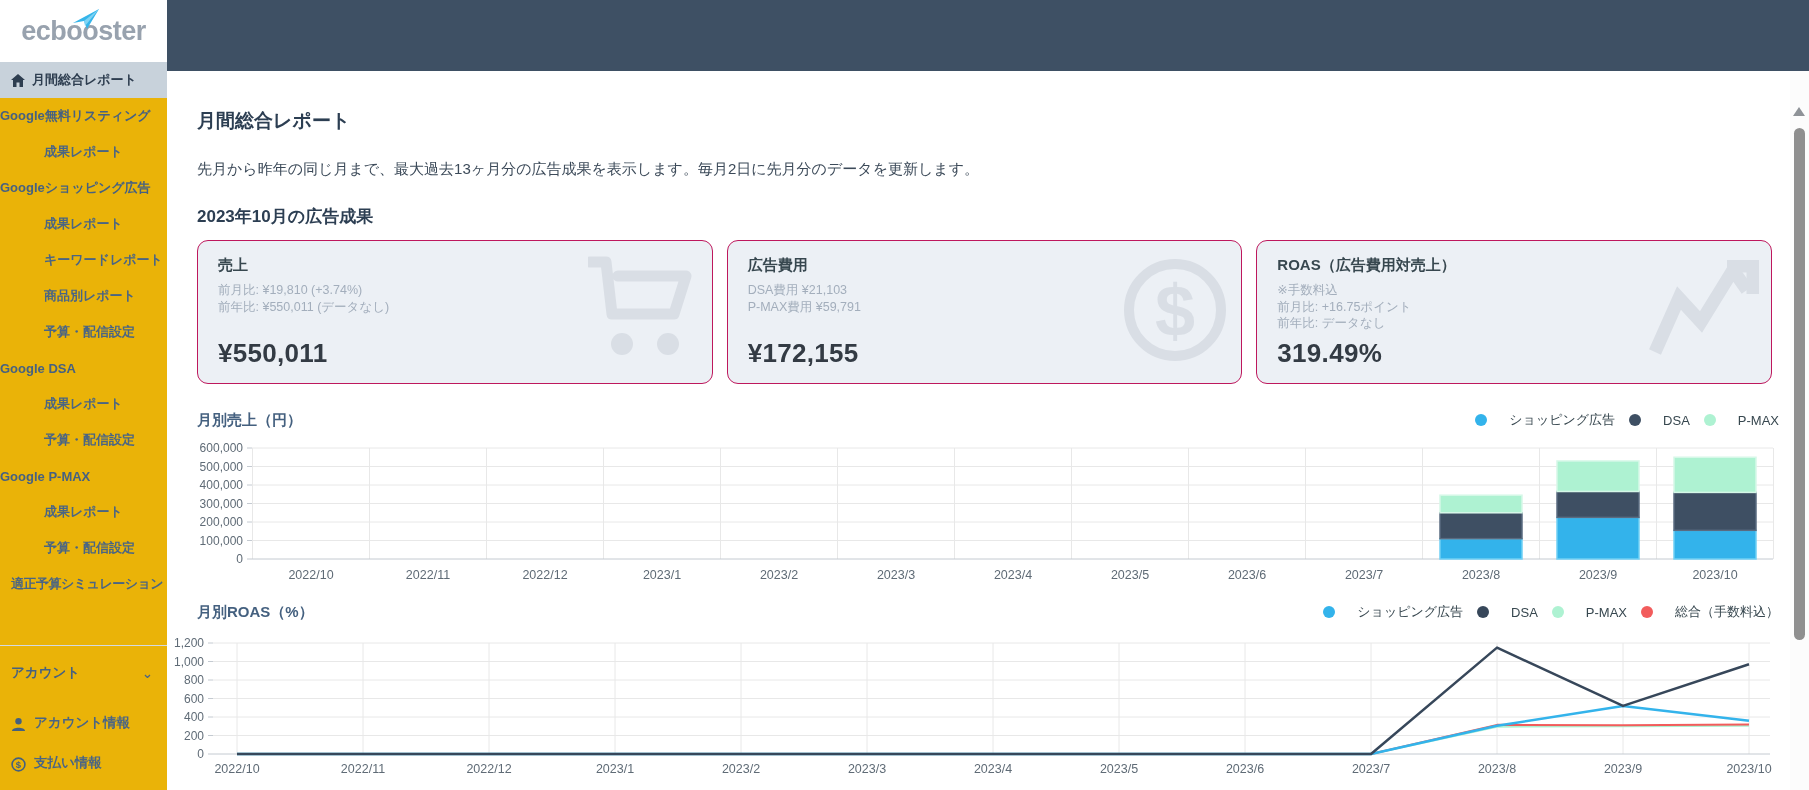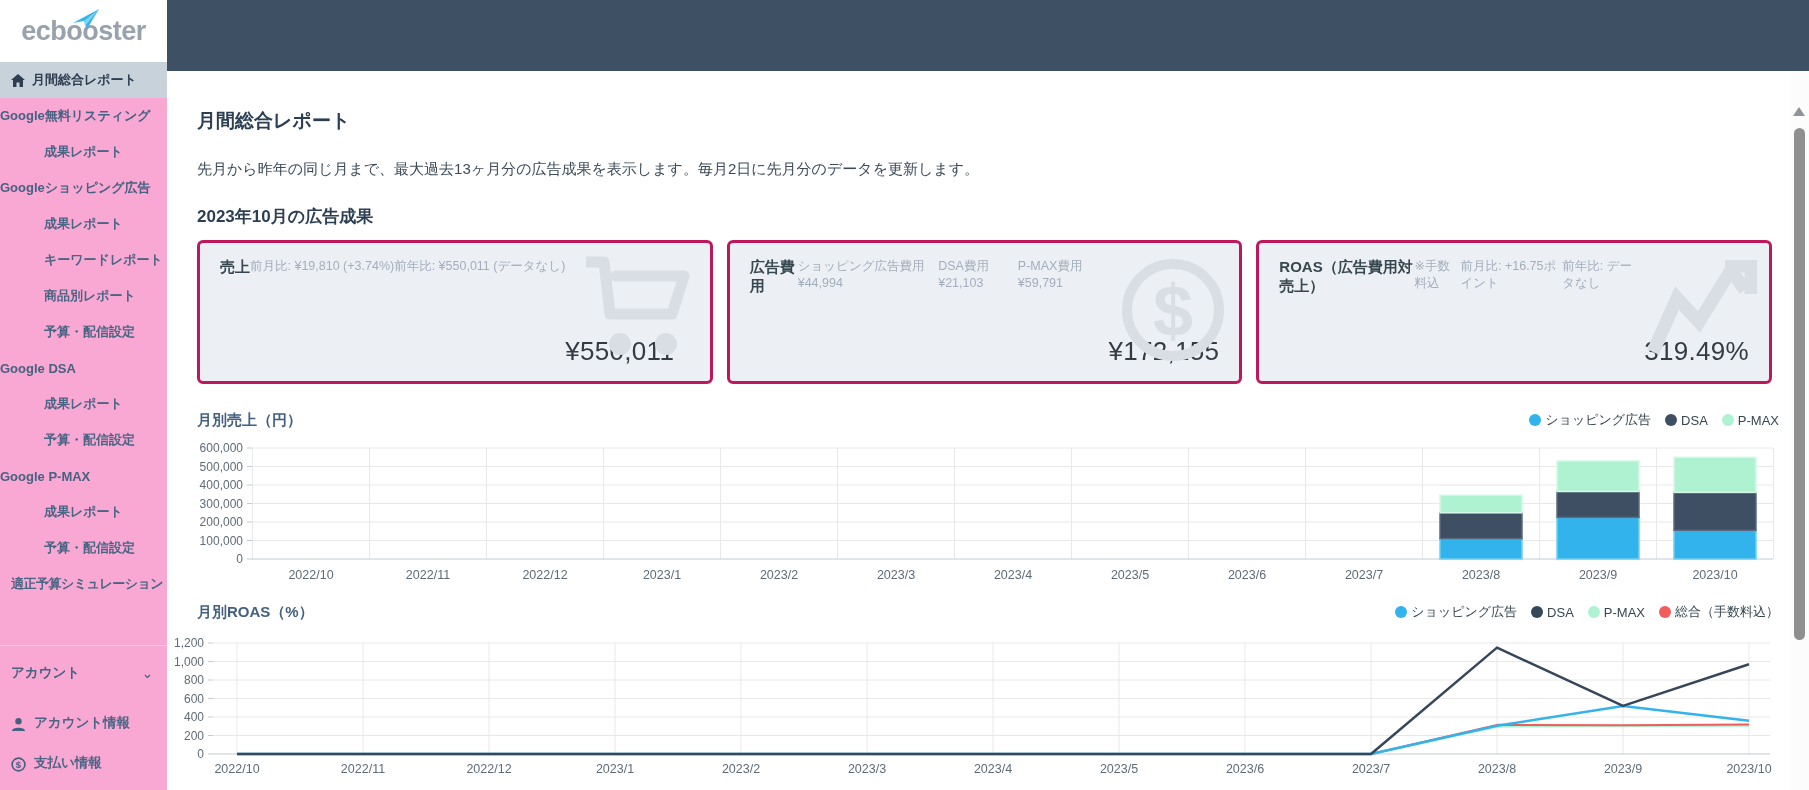--- a/index.html
+++ b/index.html
@@ -1,21 +1,21 @@
 <!DOCTYPE html>
 <html><head>
 <meta charset="utf-8">
 <style>
   * { margin:0; padding:0; box-sizing:border-box; }
   html,body { width:1809px; height:790px; overflow:hidden; background:#fff;
               font-family:"Liberation Sans","DejaVu Sans",sans-serif; }
   body { position:relative; }
 
   
-  .sidebar { position:absolute; left:0; top:0; width:167px; height:790px; background:#f9a8d4; z-index:5; }
+  .sidebar { position:absolute; left:0; top:0; width:167px; height:790px; background:#eab308; z-index:5; }
   .logo-area { position:relative; height:62px; background:#fff; display:flex; align-items:center; justify-content:center; }
   .logo-text { font-size:27px; font-weight:bold; color:#98a2ae; letter-spacing:-0.5px; position:relative; }
   .logo-plane { position:absolute; top:-9px; left:50px; }
   .nav { position:absolute; top:62px; left:0; right:0; }
   .nav-item { height:36px; display:flex; align-items:center; font-size:13px; font-weight:600;
               color:#4a6584; white-space:nowrap; cursor:pointer; }
   .nav-item.section { font-weight:700; color:#466181; }
   .nav-item.toplink { padding-left:11px; font-weight:600; letter-spacing:-0.5px; }
   .nav-item.link { padding-left:44px; }
   .nav-item.active { background:#c8d2db; color:#2e3e50; font-weight:700; padding-left:11px; gap:7px; }
@@ -29,32 +29,32 @@
 
   
   .topbar { position:absolute; left:167px; top:0; width:1642px; height:71px; background:#3e5064; }
 
   
   .page-title { position:absolute; left:197px; top:108px; font-size:19px; font-weight:bold; color:#2c3e52; }
   .page-desc  { position:absolute; left:197px; top:160px; font-size:15px; color:#3c4a59; }
   .section-title { position:absolute; left:197px; top:205px; font-size:17px; font-weight:bold; color:#2c3e52; }
 
   .cards-row { position:absolute; left:197px; top:240px; width:1575px; display:flex; gap:14px; }
-  .kpi-card { flex:1; height:144px; background:#ecf0f5; border:3px solid #be185d; border-radius:6px;
-              position:relative; padding:15px 20px 14px 20px; display:flex; flex-direction:row; overflow:hidden; }
+  .kpi-card { flex:1; height:144px; background:#ecf0f5; border:1px solid #be185d; border-radius:11px;
+              position:relative; padding:15px 20px 14px 20px; display:flex; flex-direction:column; overflow:hidden; }
   .kpi-title { font-size:15px; font-weight:bold; color:#37474f; margin-bottom:7px; }
   .kpi-line  { font-size:12.5px; color:#a3aebc; line-height:16.5px; }
-  .kpi-value { margin-top:auto; font-size:26px; font-weight:normal; color:#333b44; letter-spacing:0.3px; }
+  .kpi-value { margin-top:auto; font-size:26px; font-weight:bold; color:#333b44; letter-spacing:0.3px; }
   .kpi-icon  { position:absolute; right:12px; top:50%; transform:translateY(-50%); color:#d9dee5; }
 
   .chart-title-1 { position:absolute; left:197px; top:411px; font-size:15px; font-weight:bold; color:#44607f; }
   .chart-title-2 { position:absolute; left:197px; top:603px; font-size:15px; font-weight:bold; color:#44607f; }
   .legend { position:absolute; right:30px; display:flex; gap:14px; align-items:center; }
   .legend-1 { top:411px; } .legend-2 { top:603px; }
-  .legend-entry { display:flex; align-items:center; gap:4px; font-size:13px; color:#37474f; }
+  .legend-entry { display:flex; align-items:center; gap:22px; font-size:13px; color:#37474f; }
   .legend-dot { width:12px; height:12px; border-radius:50%; display:inline-block; }
 
   .chart-svg { position:absolute; left:150px; }
   #chart1 { top:437px; } #chart2 { top:628px; }
 
   
   .scroll-track { position:absolute; right:0; top:71px; width:19px; height:719px; background:#fcfcfc; }
   .scroll-arrow { position:absolute; top:36px; left:3px; width:0; height:0;
                   border-left:6.5px solid transparent; border-right:6.5px solid transparent;
                   border-bottom:9px solid #8f9398; }
@@ -166,21 +166,20 @@
       <div class="kpi-line">前年比: ¥550,011 (データなし)</div>
       <div class="kpi-value">¥550,011</div>
       <span class="kpi-icon"><svg width="112" height="108" viewBox="0 0 112 108">
           <path d="M2 6 H18 L24 58 H86 L98 20 H30" fill="none" stroke="currentColor" stroke-width="11" stroke-linejoin="round" stroke-linecap="round"></path>
           <circle cx="34" cy="88" r="11" fill="currentColor"></circle>
           <circle cx="80" cy="88" r="11" fill="currentColor"></circle>
         </svg></span>
     </div>
     <div class="kpi-card">
       <div class="kpi-title">広告費用</div>
-      <div class="kpi-line">ショッピング広告費用 ¥44,994</div>
       <div class="kpi-line">DSA費用 ¥21,103</div>
       <div class="kpi-line">P-MAX費用 ¥59,791</div>
       <div class="kpi-value">¥172,155</div>
       <span class="kpi-icon"><svg width="108" height="108" viewBox="0 0 108 108">
           <circle cx="54" cy="54" r="46" fill="none" stroke="currentColor" stroke-width="10"></circle>
           <text x="54" y="80" font-size="72" font-weight="bold" fill="currentColor" text-anchor="middle" font-family="Liberation Sans,sans-serif">$</text>
         </svg></span>
     </div>
     <div class="kpi-card">
       <div class="kpi-title">ROAS（広告費用対売上）</div>

